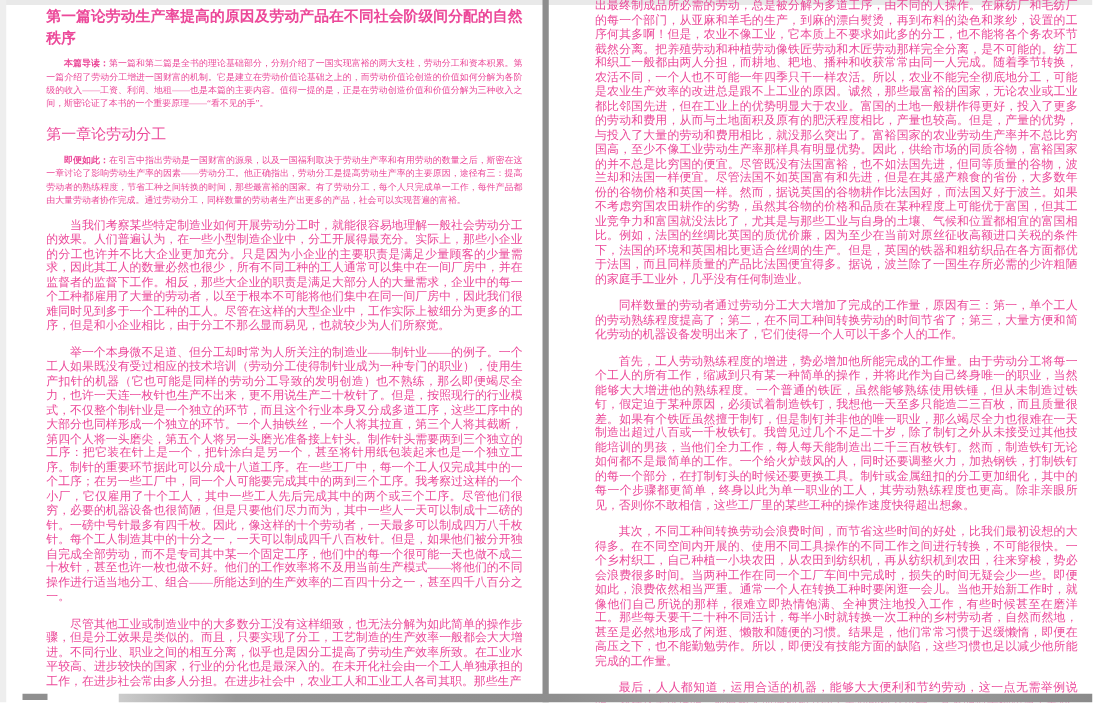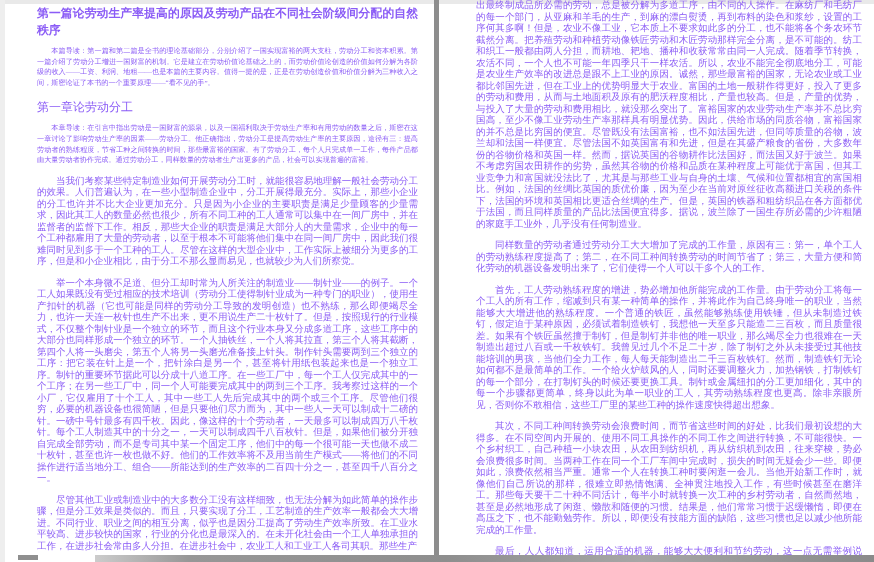--- a/index.html
+++ b/index.html
@@ -3,21 +3,21 @@
 <meta charset="utf-8">
 <style>
   html,body { margin:0; padding:0; }
   .screen {
     position: relative;
     width: 874px;
     height: 562px;
     background: #ffffff;
     overflow: hidden;
     font-family: "Liberation Serif", "DejaVu Serif", serif;
-    color: #8b5cf6;
+    color: #ec4899;
   }
   .edge-top    { position:absolute; left:0; top:0; width:874px; height:4px; background:#e9e9e9; }
   .edge-left   { position:absolute; left:0; top:0; width:5px; height:562px; background:#eeeeee; }
   .gutter-bar  { position:absolute; left:434px; top:0; width:5px; height:562px; background:#8d8d8d; }
   .edge-bottom { position:absolute; left:95px; bottom:0; width:779px; height:7px;
                  background: linear-gradient(to right,#cccccc 0%,#979797 12%,#8e8e8e 45%,#a6a6a6 70%,#8a8a8a 100%); }
   .edge-chip   { position:absolute; left:18px; bottom:2px; width:20px; height:5px; background:#8f8f8f; }
 
   .page { position:absolute; text-align: justify; }
   .page-left  { left:37px;  top:5px; width:381px; }
@@ -28,21 +28,21 @@
     margin: 0 0 7px 0; word-break: break-all;
   }
   .chapter-title {
     font-size: 12px; font-weight: normal; line-height: 14px;
     margin: 12px 0 9px 0;
   }
   .intro {
     font-size: 7.15px; line-height: 10.6px; margin: 0 0 2px 0;
     text-indent: 2em; word-break: break-all;
   }
-  .intro b { font-weight: normal; }
+  .intro b { font-weight: bold; }
   .body-para {
     font-size: 9.5px; line-height: 11.5px; margin: 10px 0 0 0;
     text-indent: 2em; word-break: break-all;
   }
   .body-para.first { margin-top: 11px; }
   .body-para.no-indent { text-indent: 0; margin-top: 0; }
 </style>
 </head>
 <body>
 
@@ -51,21 +51,21 @@
   <div class="edge-top"></div>
   <div class="edge-left"></div>
 
   <div class="page page-left">
     <div class="part-title">第一篇论劳动生产率提高的原因及劳动产品在不同社会阶级间分配的自然秩序</div>
 
     <p class="intro"><b>本篇导读：</b><span>第一篇和第二篇是全书的理论基础部分，分别介绍了一国实现富裕的两大支柱，劳动分工和资本积累。第一篇介绍了劳动分工增进一国财富的机制。它是建立在劳动价值论基础之上的，而劳动价值论创造的价值如何分解为各阶级的收入——工资、利润、地租——也是本篇的主要内容。值得一提的是，正是在劳动创造价值和价值分解为三种收入之间，斯密论证了本书的一个重要原理——“看不见的手”。</span></p>
 
     <div class="chapter-title">第一章论劳动分工</div>
 
-    <p class="intro"><b>本章导读：</b><span>在引言中指出劳动是一国财富的源泉，以及一国福利取决于劳动生产率和有用劳动的数量之后，斯密在这一章讨论了影响劳动生产率的因素——劳动分工。他正确指出，劳动分工是提高劳动生产率的主要原因，途径有三：提高劳动者的熟练程度，节省工种之间转换的时间，那些最富裕的国家。有了劳动分工，每个人只完成单一工作，每件产品都由大量劳动者协作完成。通过劳动分工，同样数量的劳动者生产出更多的产品，社会可以实现普遍的富裕。</span></p>
+    <p class="intro"><b>即便如此：</b><span>在引言中指出劳动是一国财富的源泉，以及一国福利取决于劳动生产率和有用劳动的数量之后，斯密在这一章讨论了影响劳动生产率的因素——劳动分工。他正确指出，劳动分工是提高劳动生产率的主要原因，途径有三：提高劳动者的熟练程度，节省工种之间转换的时间，那些最富裕的国家。有了劳动分工，每个人只完成单一工作，每件产品都由大量劳动者协作完成。通过劳动分工，同样数量的劳动者生产出更多的产品，社会可以实现普遍的富裕。</span></p>
 
     <p class="body-para">当我们考察某些特定制造业如何开展劳动分工时，就能很容易地理解一般社会劳动分工的效果。人们普遍认为，在一些小型制造企业中，分工开展得最充分。实际上，那些小企业的分工也许并不比大企业更加充分。只是因为小企业的主要职责是满足少量顾客的少量需求，因此其工人的数量必然也很少，所有不同工种的工人通常可以集中在一间厂房中，并在监督者的监督下工作。相反，那些大企业的职责是满足大部分人的大量需求，企业中的每一个工种都雇用了大量的劳动者，以至于根本不可能将他们集中在同一间厂房中，因此我们很难同时见到多于一个工种的工人。尽管在这样的大型企业中，工作实际上被细分为更多的工序，但是和小企业相比，由于分工不那么显而易见，也就较少为人们所察觉。</p>
     <p class="body-para">举一个本身微不足道、但分工却时常为人所关注的制造业——制针业——的例子。一个工人如果既没有受过相应的技术培训（劳动分工使得制针业成为一种专门的职业），使用生产扣针的机器（它也可能是同样的劳动分工导致的发明创造）也不熟练，那么即便竭尽全力，也许一天连一枚针也生产不出来，更不用说生产二十枚针了。但是，按照现行的行业模式，不仅整个制针业是一个独立的环节，而且这个行业本身又分成多道工序，这些工序中的大部分也同样形成一个独立的环节。一个人抽铁丝，一个人将其拉直，第三个人将其截断，第四个人将一头磨尖，第五个人将另一头磨光准备接上针头。制作针头需要两到三个独立的工序：把它装在针上是一个，把针涂白是另一个，甚至将针用纸包装起来也是一个独立工序。制针的重要环节据此可以分成十八道工序。在一些工厂中，每一个工人仅完成其中的一个工序；在另一些工厂中，同一个人可能要完成其中的两到三个工序。我考察过这样的一个小厂，它仅雇用了十个工人，其中一些工人先后完成其中的两个或三个工序。尽管他们很穷，必要的机器设备也很简陋，但是只要他们尽力而为，其中一些人一天可以制成十二磅的针。一磅中号针最多有四千枚。因此，像这样的十个劳动者，一天最多可以制成四万八千枚针。每个工人制造其中的十分之一，一天可以制成四千八百枚针。但是，如果他们被分开独自完成全部劳动，而不是专司其中某一个固定工序，他们中的每一个很可能一天也做不成二十枚针，甚至也许一枚也做不好。他们的工作效率将不及用当前生产模式——将他们的不同操作进行适当地分工、组合——所能达到的生产效率的二百四十分之一，甚至四千八百分之一。</p>
     <p class="body-para">尽管其他工业或制造业中的大多数分工没有这样细致，也无法分解为如此简单的操作步骤，但是分工效果是类似的。而且，只要实现了分工，工艺制造的生产效率一般都会大大增进。不同行业、职业之间的相互分离，似乎也是因分工提高了劳动生产效率所致。在工业水平较高、进步较快的国家，行业的分化也是最深入的。在未开化社会由一个工人单独承担的工作，在进步社会常由多人分担。在进步社会中，农业工人和工业工人各司其职。那些生产</p>
   </div>
 
   <div class="gutter-bar"></div>
 
   <div class="page page-right">
     <p class="body-para no-indent">出最终制成品所必需的劳动，总是被分解为多道工序，由不同的人操作。在麻纺厂和毛纺厂的每一个部门，从亚麻和羊毛的生产，到麻的漂白熨烫，再到布料的染色和浆纱，设置的工序何其多啊！但是，农业不像工业，它本质上不要求如此多的分工，也不能将各个务农环节截然分离。把养殖劳动和种植劳动像铁匠劳动和木匠劳动那样完全分离，是不可能的。纺工和织工一般都由两人分担，而耕地、耙地、播种和收获常常由同一人完成。随着季节转换，农活不同，一个人也不可能一年四季只干一样农活。所以，农业不能完全彻底地分工，可能是农业生产效率的改进总是跟不上工业的原因。诚然，那些最富裕的国家，无论农业或工业都比邻国先进，但在工业上的优势明显大于农业。富国的土地一般耕作得更好，投入了更多的劳动和费用，从而与土地面积及原有的肥沃程度相比，产量也较高。但是，产量的优势，与投入了大量的劳动和费用相比，就没那么突出了。富裕国家的农业劳动生产率并不总比穷国高，至少不像工业劳动生产率那样具有明显优势。因此，供给市场的同质谷物，富裕国家的并不总是比穷国的便宜。尽管既没有法国富裕，也不如法国先进，但同等质量的谷物，波兰却和法国一样便宜。尽管法国不如英国富有和先进，但是在其盛产粮食的省份，大多数年份的谷物价格和英国一样。然而，据说英国的谷物耕作比法国好，而法国又好于波兰。如果不考虑穷国农田耕作的劣势，虽然其谷物的价格和品质在某种程度上可能优于富国，但其工业竞争力和富国就没法比了，尤其是与那些工业与自身的土壤、气候和位置都相宜的富国相比。例如，法国的丝绸比英国的质优价廉，因为至少在当前对原丝征收高额进口关税的条件下，法国的环境和英国相比更适合丝绸的生产。但是，英国的铁器和粗纺织品在各方面都优于法国，而且同样质量的产品比法国便宜得多。据说，波兰除了一国生存所必需的少许粗陋的家庭手工业外，几乎没有任何制造业。</p>

